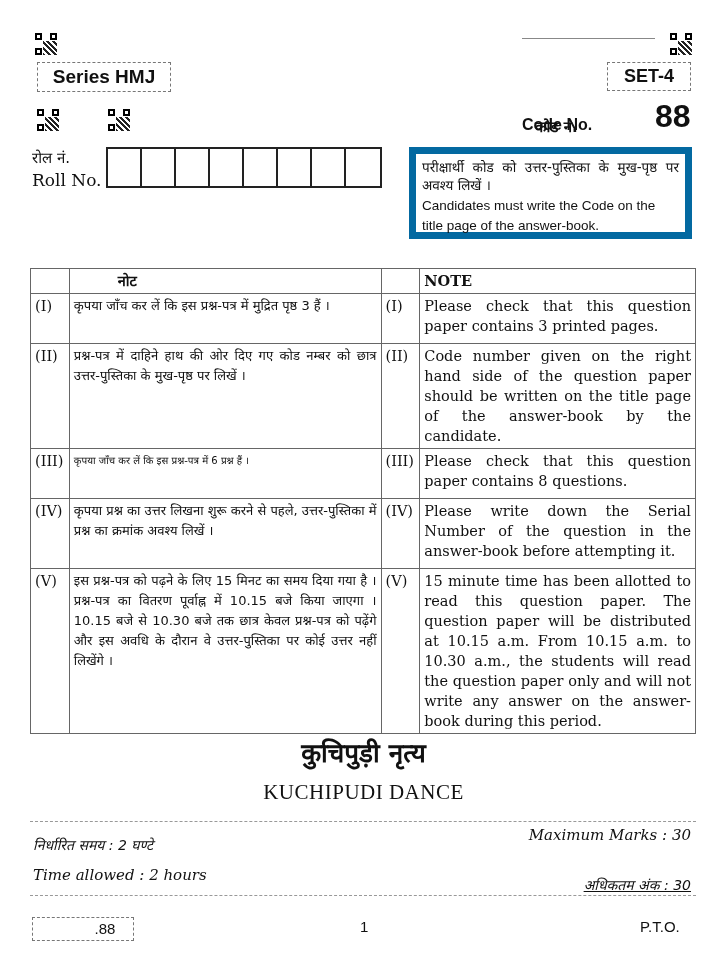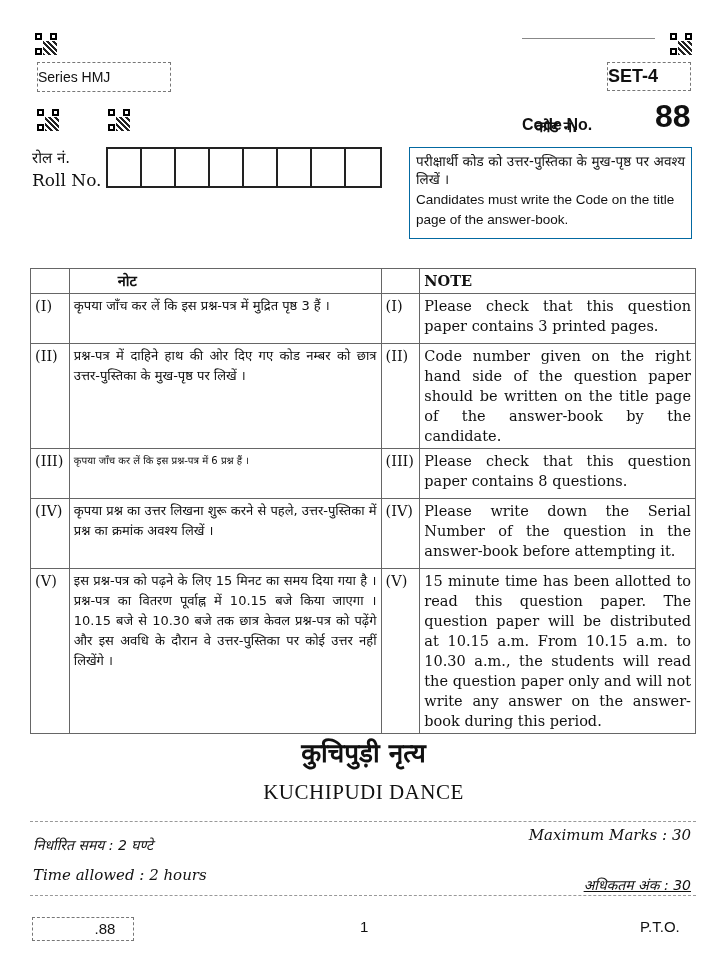--- a/index.html
+++ b/index.html
@@ -7,32 +7,32 @@
     .abs { position: absolute; }
     .qr { position: absolute; width: 22px; height: 22px; background:
       linear-gradient(#000,#000) 0 0/7px 7px no-repeat,
       linear-gradient(#000,#000) 15px 0/7px 7px no-repeat,
       linear-gradient(#000,#000) 0 15px/7px 7px no-repeat,
       repeating-linear-gradient(45deg,#222 0 2px,#fff 2px 4px) 8px 8px/14px 14px no-repeat;
     }
     .qr::before { content:""; position:absolute; left:2px; top:2px; width:3px; height:3px; background:#fff; box-shadow: 15px 0 #fff, 0 15px #fff; }
     .dotted-box { border: 1.5px dashed #777; }
     .sans { font-family: "Liberation Sans", sans-serif; }
-    .series { left: 37px; top: 62px; width: 132px; height: 28px; font-weight: normal; font-size: 14px; line-height: 28px; }
-    .set { left: 607px; top: 62px; width: 82px; height: 27px; font-weight: bold; font-size: 18px; line-height: 27px; text-align: left; }
+    .series { left: 37px; top: 62px; width: 132px; height: 28px; font-weight: bold; font-size: 19px; line-height: 28px; text-align: center; }
+    .set { left: 607px; top: 62px; width: 82px; height: 27px; font-weight: bold; font-size: 18px; line-height: 27px; text-align: center; }
     .topline { left: 522px; top: 38px; width: 133px; border-top: 1px solid #888; }
     .code-hi { left: 535px; top: 96px; font-size: 15px; font-weight: bold; }
     .code-en { left: 522px; top: 116px; font-size: 16px; font-weight: bold; }
     .code-num { left: 655px; top: 98px; font-size: 32px; font-weight: bold; }
     .roll-hi { left: 32px; top: 147px; font-size: 15px; }
     .roll-en { left: 32px; top: 170px; font-size: 17px; }
     .roll-boxes { left: 106px; top: 147px; display: flex; border: 2px solid #222; height: 37px; }
     .roll-boxes span { width: 34px; height: 37px; border-right: 2px solid #222; box-sizing: border-box; }
     .roll-boxes span:last-child { border-right: none; }
-    .candidate-box { left: 409px; top: 147px; width: 283px; height: 92px; border: 1px solid #0369a1; padding: 4px 6px; box-sizing: border-box; }
+    .candidate-box { left: 409px; top: 147px; width: 283px; height: 92px; border: 7px solid #0369a1; padding: 4px 6px; box-sizing: border-box; }
     .candidate-box .hi { font-size: 13.5px; line-height: 18px; text-align: justify; }
     .candidate-box .en { font-size: 13.5px; line-height: 20px; margin-top: 2px; font-family: "Liberation Sans", sans-serif; }
     table.notes { position: absolute; left: 30px; top: 268px; width: 666px; border-collapse: collapse; font-size: 14.5px; }
     table.notes td { border: 1px solid #666; vertical-align: top; padding: 2px 4px; line-height: 20px; }
     table.notes td.num { width: 30px; padding-left: 4px; font-weight: normal; white-space: nowrap; }
     table.notes td.txt { width: 294px; text-align: justify; }
     table.notes tr.head td { font-weight: bold; height: 20px; }
     .title-hi { left: 0; width: 727px; top: 734px; text-align: center; font-size: 26px; font-weight: bold; font-family: "DejaVu Sans", sans-serif; }
     .title-en { left: 0; width: 727px; top: 780px; text-align: center; font-size: 21px; font-family: "Liberation Serif", serif; letter-spacing: 0.5px; }
     .rule { left: 30px; width: 666px; border-top: 1.5px dashed #999; }

